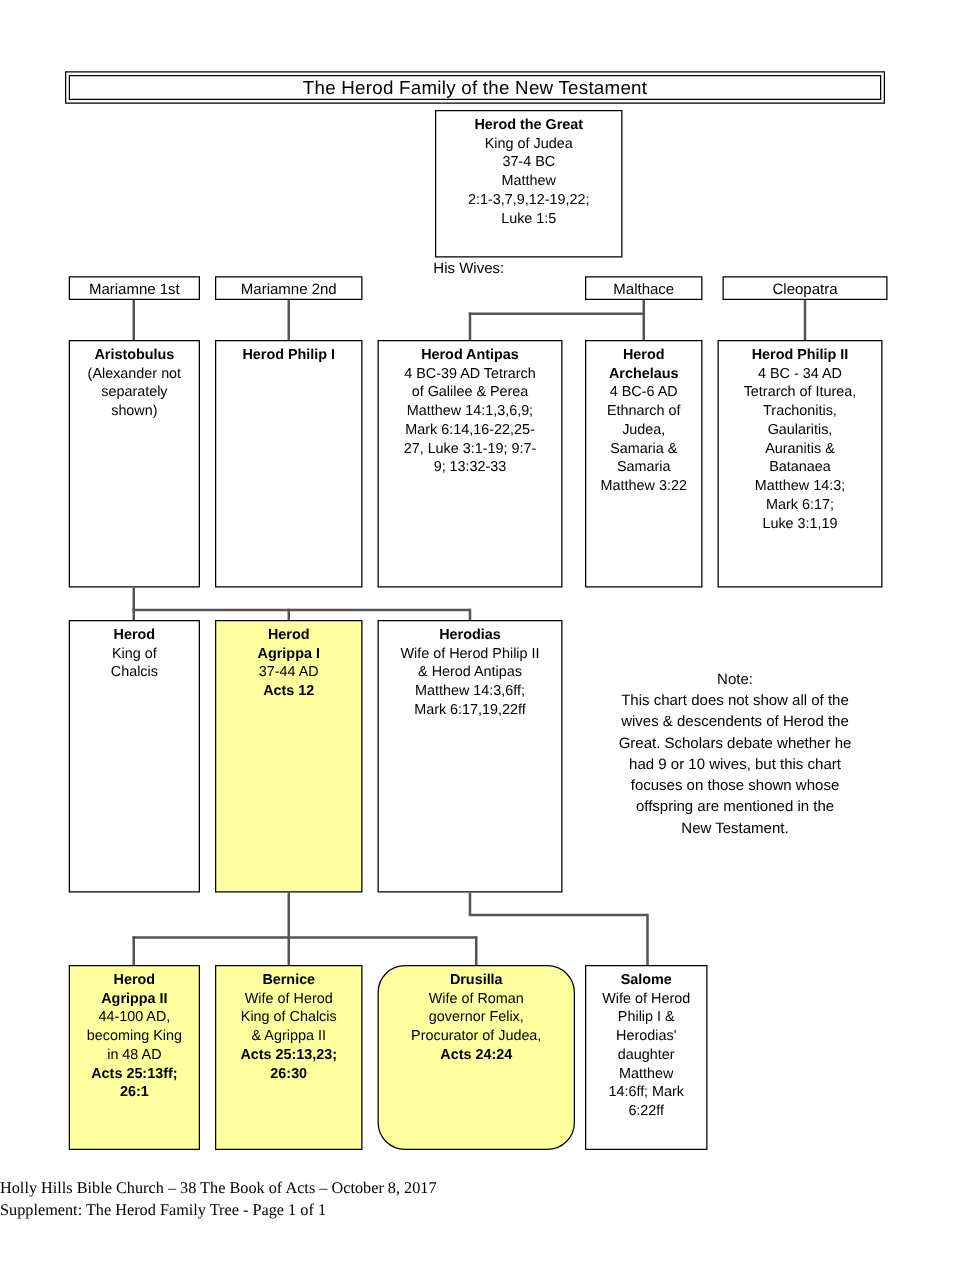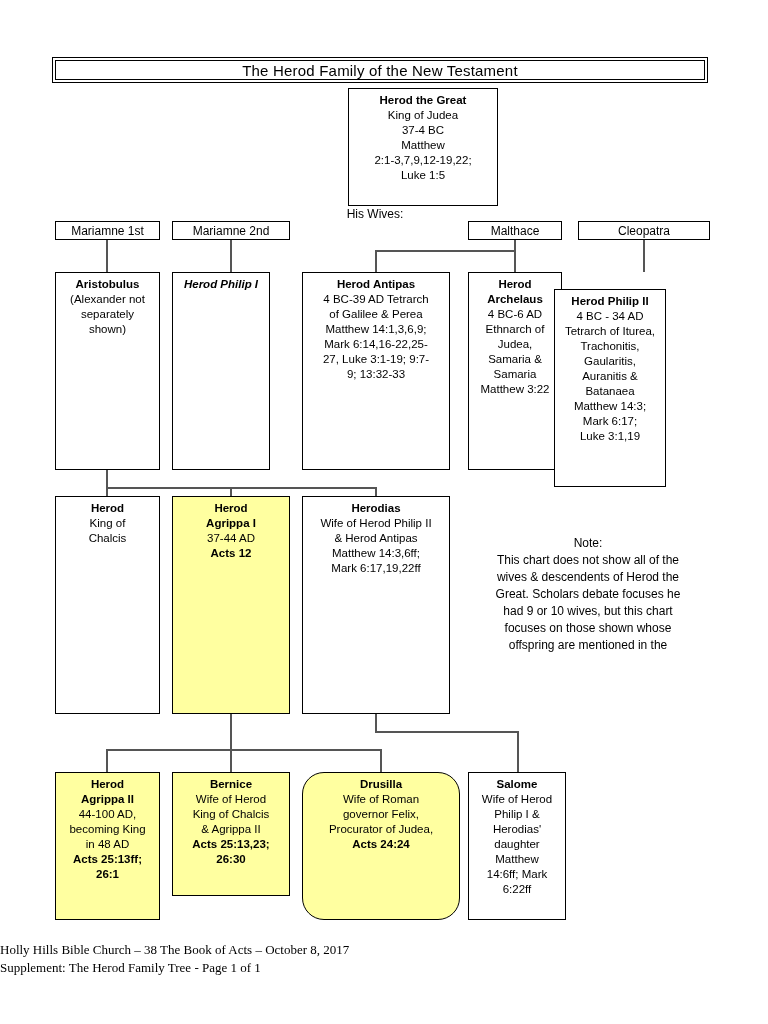--- a/index.html
+++ b/index.html
@@ -158,21 +158,21 @@
   <div class="hline" style="left:375px; top:250px; width:140px;"></div>
   <div class="vline" style="left:375px; top:250px; height:22px;"></div>
 
   <div class="box" style="left:55px; top:272px; width:105px; height:198px;">
     <span class="nm">Aristobulus</span>
     <span class="ln">(Alexander not</span>
     <span class="ln">separately</span>
     <span class="ln">shown)</span>
   </div>
 
-  <div class="box" style="left:172px; top:272px; width:98px; height:198px;font-style:italic;">
+  <div class="box" style="left:172px; top:272px; width:118px; height:198px;">
     <span class="nm">Herod Philip I</span>
   </div>
 
   <div class="box" style="left:302px; top:272px; width:148px; height:198px;">
     <span class="nm">Herod Antipas</span>
     <span class="ln">4 BC-39 AD Tetrarch</span>
     <span class="ln">of Galilee &amp; Perea</span>
     <span class="ln">Matthew 14:1,3,6,9;</span>
     <span class="ln">Mark 6:14,16-22,25-</span>
     <span class="ln">27, Luke 3:1-19; 9:7-</span>
@@ -183,21 +183,21 @@
     <span class="nm">Herod</span>
     <span class="ln b">Archelaus</span>
     <span class="ln">4 BC-6 AD</span>
     <span class="ln">Ethnarch of</span>
     <span class="ln">Judea,</span>
     <span class="ln">Samaria &amp;</span>
     <span class="ln">Samaria</span>
     <span class="ln">Matthew 3:22</span>
   </div>
 
-  <div class="box" style="left:554px; top:272px; width:112px; height:198px;margin-top:17px;">
+  <div class="box" style="left:574px; top:272px; width:132px; height:198px;">
     <span class="nm">Herod Philip II</span>
     <span class="ln">4 BC - 34 AD</span>
     <span class="ln">Tetrarch of Iturea,</span>
     <span class="ln">Trachonitis,</span>
     <span class="ln">Gaularitis,</span>
     <span class="ln">Auranitis &amp;</span>
     <span class="ln">Batanaea</span>
     <span class="ln">Matthew 14:3;</span>
     <span class="ln">Mark 6:17;</span>
     <span class="ln">Luke 3:1,19</span>
@@ -227,24 +227,25 @@
     <span class="ln">Wife of Herod Philip II</span>
     <span class="ln">&amp; Herod Antipas</span>
     <span class="ln">Matthew 14:3,6ff;</span>
     <span class="ln">Mark 6:17,19,22ff</span>
   </div>
 
   <div class="note" style="left:462px; top:535px; width:252px;">
     <span class="nt-line">Note:</span>
     <span class="nt-line">This chart does not show all of the</span>
     <span class="nt-line">wives &amp; descendents of Herod the</span>
-    <span class="nt-line">Great.  Scholars debate focuses he</span>
+    <span class="nt-line">Great.  Scholars debate whether he</span>
     <span class="nt-line">had 9 or 10 wives, but this chart</span>
     <span class="nt-line">focuses on those shown whose</span>
     <span class="nt-line">offspring are mentioned in the</span>
+    <span class="nt-line">New Testament.</span>
   </div>
 
   <div class="vline" style="left:230px; top:714px; height:36px;"></div>
   <div class="hline" style="left:106px; top:749px; width:275px;"></div>
   <div class="vline" style="left:106px; top:749px; height:23px;"></div>
   <div class="vline" style="left:230px; top:749px; height:23px;"></div>
   <div class="vline" style="left:380px; top:749px; height:23px;"></div>
 
   <div class="vline" style="left:375px; top:714px; height:18px;"></div>
   <div class="hline" style="left:375px; top:731px; width:143px;"></div>
@@ -253,21 +254,21 @@
   <div class="box yellow" style="left:55px; top:772px; width:105px; height:148px;">
     <span class="nm">Herod</span>
     <span class="ln b">Agrippa II</span>
     <span class="ln">44-100 AD,</span>
     <span class="ln">becoming King</span>
     <span class="ln">in 48 AD</span>
     <span class="ln b">Acts 25:13ff;</span>
     <span class="ln b">26:1</span>
   </div>
 
-  <div class="box yellow" style="left:172px; top:772px; width:118px; height:124px;">
+  <div class="box yellow" style="left:172px; top:772px; width:118px; height:148px;">
     <span class="nm">Bernice</span>
     <span class="ln">Wife of Herod</span>
     <span class="ln">King of Chalcis</span>
     <span class="ln">&amp; Agrippa II</span>
     <span class="ln b">Acts 25:13,23;</span>
     <span class="ln b">26:30</span>
   </div>
 
   <div class="box yellow" style="left:302px; top:772px; width:158px; height:148px;border-radius:22px;">
     <span class="nm">Drusilla</span>

